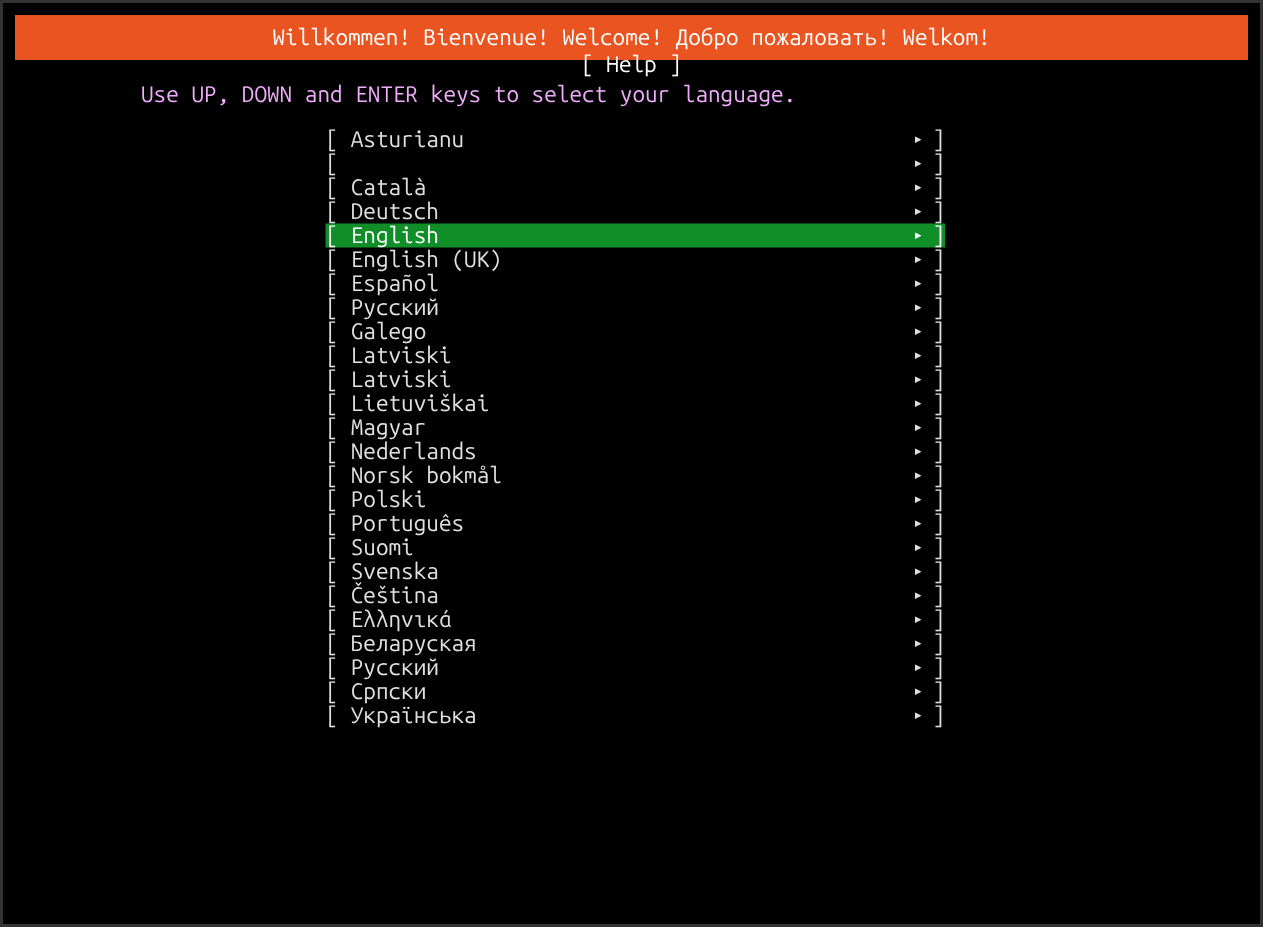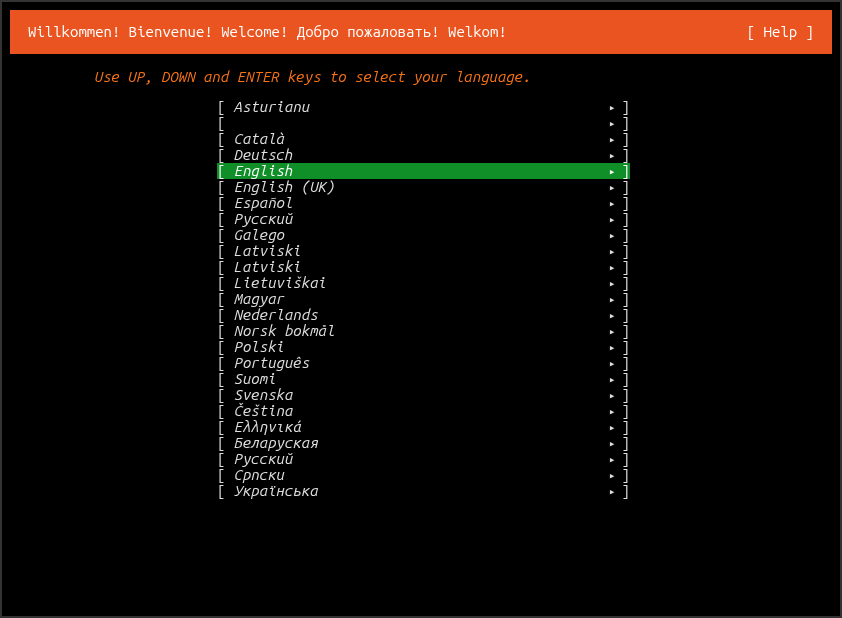--- a/index.html
+++ b/index.html
@@ -14,35 +14,35 @@
     }
     .outer {
       border: 2px solid #333;
       width: 842px;
       height: 618px;
       box-sizing: border-box;
     }
     .header {
       background: #e95420;
       color: #fff;
-      padding: 22px 18px;
+      padding: 6px 18px;
       display: flex;
       justify-content: space-between;
       align-items: center;
       height: 30px;
       line-height: 18px;
       margin: 8px 8px 0 8px;
+      flex-direction: column;
     }
     .header-title { white-space: pre; }
     .header-help { white-space: pre; }
     .instruction {
-      color: #f97316;
+      color: #f0abfc;
       padding: 14px 0 14px 92px;
       white-space: pre;
-      font-style: italic;
     }
     .lang-list {
       padding-left: 215px;
       padding-right: 210px;
     }
     .lang-row {
       display: flex;
       align-items: center;
       height: 16px;
       line-height: 16px;
@@ -57,21 +57,20 @@
     .lang-bracket-close {
       color: #e0e0e0;
     }
     .lang-row.selected .lang-bracket-open,
     .lang-row.selected .lang-bracket-close {
       color: #fff;
     }
     .lang-label {
       flex: 0 0 auto;
       padding-left: 1ch;
-      font-style: italic;
     }
     .lang-spacer {
       flex: 1;
     }
     .lang-arrow {
       padding-right: 1ch;
       font-size: 11px;
     }
   </style>
 </head>

